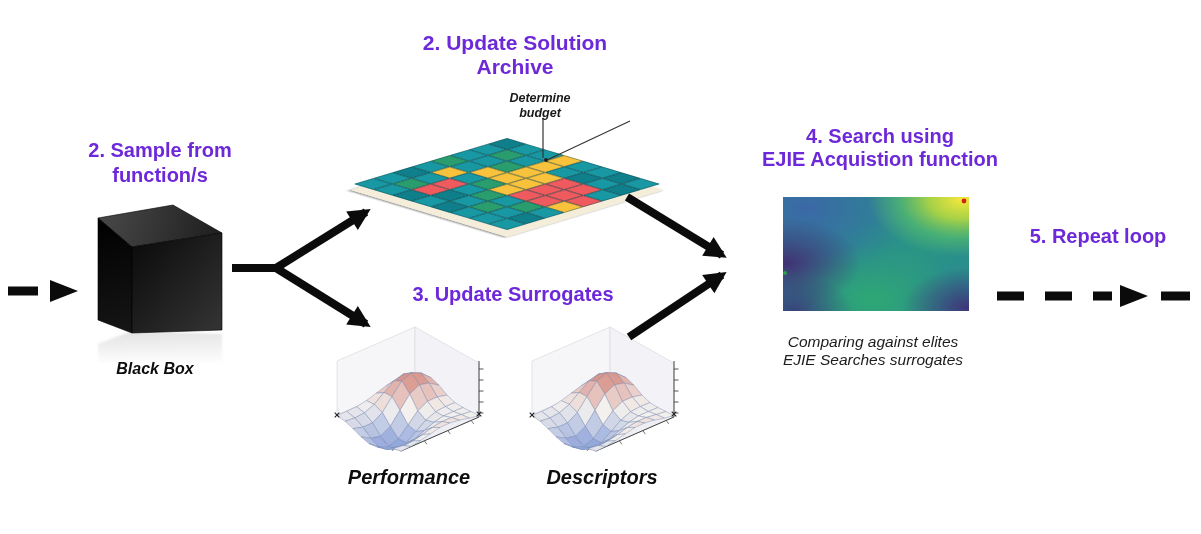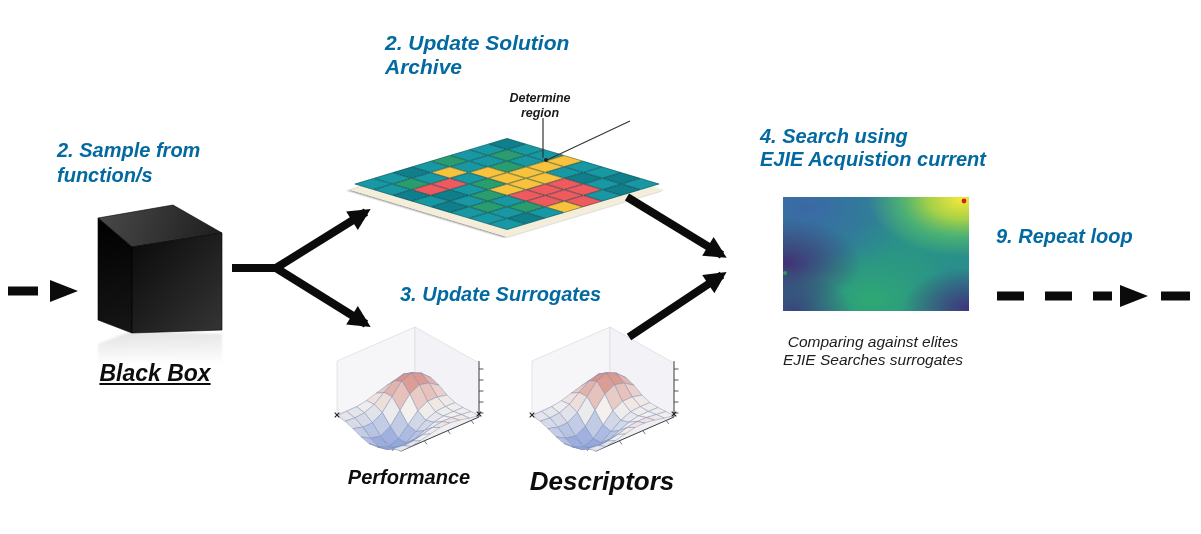--- a/index.html
+++ b/index.html
@@ -1,32 +1,32 @@
 <!DOCTYPE html>
 <html><head>
 <meta charset="utf-8">
 <style>
   html,body{margin:0;padding:0;background:#fff;}
   .canvas{
     position:relative;width:1201px;height:534px;background:#ffffff;overflow:hidden;
     font-family:"Liberation Sans",sans-serif;color:#111;
   }
-  .title{position:absolute;font-weight:700;font-style:italic;color:#0369a1;}
+  .title{position:absolute;text-align:center;font-weight:700;color:#6d28d9;}
   .label{position:absolute;text-align:center;font-weight:700;font-style:italic;color:#0d0d0d;}
   .annot{position:absolute;text-align:center;font-weight:700;font-style:italic;font-size:12.5px;line-height:15px;color:#1a1a1a;}
   .caption{position:absolute;text-align:center;font-style:italic;font-weight:400;font-size:15.5px;line-height:17.5px;color:#1c1c1c;}
 
   .step1-title{left:57px;top:138px;width:206px;font-size:20px;line-height:25px;}
-  .blackbox-label{left:75px;top:360px;width:160px;font-size:23px;text-decoration:underline;}
+  .blackbox-label{left:75px;top:360px;width:160px;font-size:16px;}
   .step2-title{left:385px;top:31px;width:260px;font-size:21px;}
   .annot-left{left:490px;top:91px;width:100px;}
   .annot-right{left:583px;top:78px;width:106px;}
   .step3-title{left:400px;top:283px;width:226px;font-size:20px;}
   .perf-label{left:329px;top:466px;width:160px;font-size:20px;}
-  .desc-label{left:522px;top:466px;width:160px;font-size:26px;}
+  .desc-label{left:522px;top:466px;width:160px;font-size:20px;}
   .step4-title{left:760px;top:125px;width:240px;font-size:20px;line-height:23px;}
   .step4-caption{left:751px;top:333px;width:244px;}
   .step5-title{left:996px;top:225px;width:204px;font-size:20px;line-height:23px;}
 
   .overlay{position:absolute;left:0;top:0;width:1201px;height:534px;z-index:10;pointer-events:none;}
 
   .blackbox-svg{position:absolute;left:80px;top:195px;width:160px;height:195px;}
 
   .archive-wrap{position:absolute;left:352px;top:138px;width:310px;height:105px;}
   .archive-plate{
@@ -91,21 +91,21 @@
 
     <polygon points="18,23 93,10 142,38 52,52" fill="url(#bbTop)" stroke="#000" stroke-width="0.6"></polygon>
     <polygon points="18,23 52,52 52,138 18,125" fill="url(#bbLeft)" stroke="#000" stroke-width="0.6"></polygon>
     <polygon points="52,52 142,38 142,135 52,138" fill="url(#bbRight)" stroke="#000" stroke-width="0.6"></polygon>
   </svg>
   <div class="label blackbox-label">Black Box</div>
 
   <div class="title step2-title">2. Update Solution Archive</div>
   <div class="annot annot-left">
     <div>Determine</div>
-    <div>region</div>
+    <div>budget</div>
   </div>
 
   <div class="archive-wrap">
     <div class="archive-plate" id="archive-plate" style="background: rgb(243, 237, 218);"></div>
     <div class="archive-grid" id="archive-grid">
         <div class="cell" style="background: rgb(15, 127, 139);"></div>
         <div class="cell" style="background: rgb(24, 152, 163);"></div>
         <div class="cell" style="background: rgb(24, 152, 163);"></div>
         <div class="cell" style="background: rgb(248, 194, 60);"></div>
         <div class="cell" style="background: rgb(24, 152, 163);"></div>
@@ -348,21 +348,21 @@
         <line x1="11.7" y1="94.3" x2="16.3" y2="89.7" stroke="#222" stroke-width="1.1"></line>
         <line x1="153.7" y1="88.7" x2="158.3" y2="93.3" stroke="#222" stroke-width="1.1"></line>
         <line x1="153.7" y1="93.3" x2="158.3" y2="88.7" stroke="#222" stroke-width="1.1"></line>
       </svg>
   </div>
   <div class="label perf-label">Performance</div>
   <div class="label desc-label">Descriptors</div>
 
   <div class="title step4-title">
     <div>4. Search using</div>
-    <div>EJIE Acquistion current</div>
+    <div>EJIE Acquistion function</div>
   </div>
   <svg class="heatmap-svg" viewBox="0 0 186 114">
     <defs>
       <radialGradient id="hmBlue" cx="0.12" cy="0.10" r="0.60">
         <stop offset="0" stop-color="#3c66a8" stop-opacity="0.95"></stop>
           <stop offset="1" stop-color="#3c66a8" stop-opacity="0"></stop>
       </radialGradient>
       <radialGradient id="hmPurpleL" cx="0.02" cy="0.58" r="0.40">
         <stop offset="0" stop-color="#432d72" stop-opacity="0.95"></stop>
           <stop offset="1" stop-color="#432d72" stop-opacity="0"></stop>
@@ -400,21 +400,21 @@
     <rect x="0" y="0" width="186" height="114" fill="url(#hmYellow)"></rect>
     <circle cx="181" cy="4" r="2.4" fill="#cf2318"></circle>
     <circle cx="2" cy="76" r="2" fill="#2e9e4f"></circle>
   </svg>
   <div class="caption step4-caption">
     <div>Comparing against elites</div>
     <div>EJIE Searches surrogates</div>
   </div>
 
   <div class="title step5-title">
-    <div>9. Repeat loop</div>
+    <div>5. Repeat loop</div>
   </div>
 
   <svg class="overlay" viewBox="0 0 1201 534">
     <defs>
       <marker id="ah" viewBox="0 0 12 12" refX="9" refY="6" markerWidth="26" markerHeight="22" markerUnits="userSpaceOnUse" orient="auto">
         <path d="M0,0 L12,6 L0,12 Z" fill="#0b0b0b"></path>
       </marker>
     </defs>
 
     <line x1="8" y1="291" x2="38" y2="291" stroke="#0b0b0b" stroke-width="9"></line>

